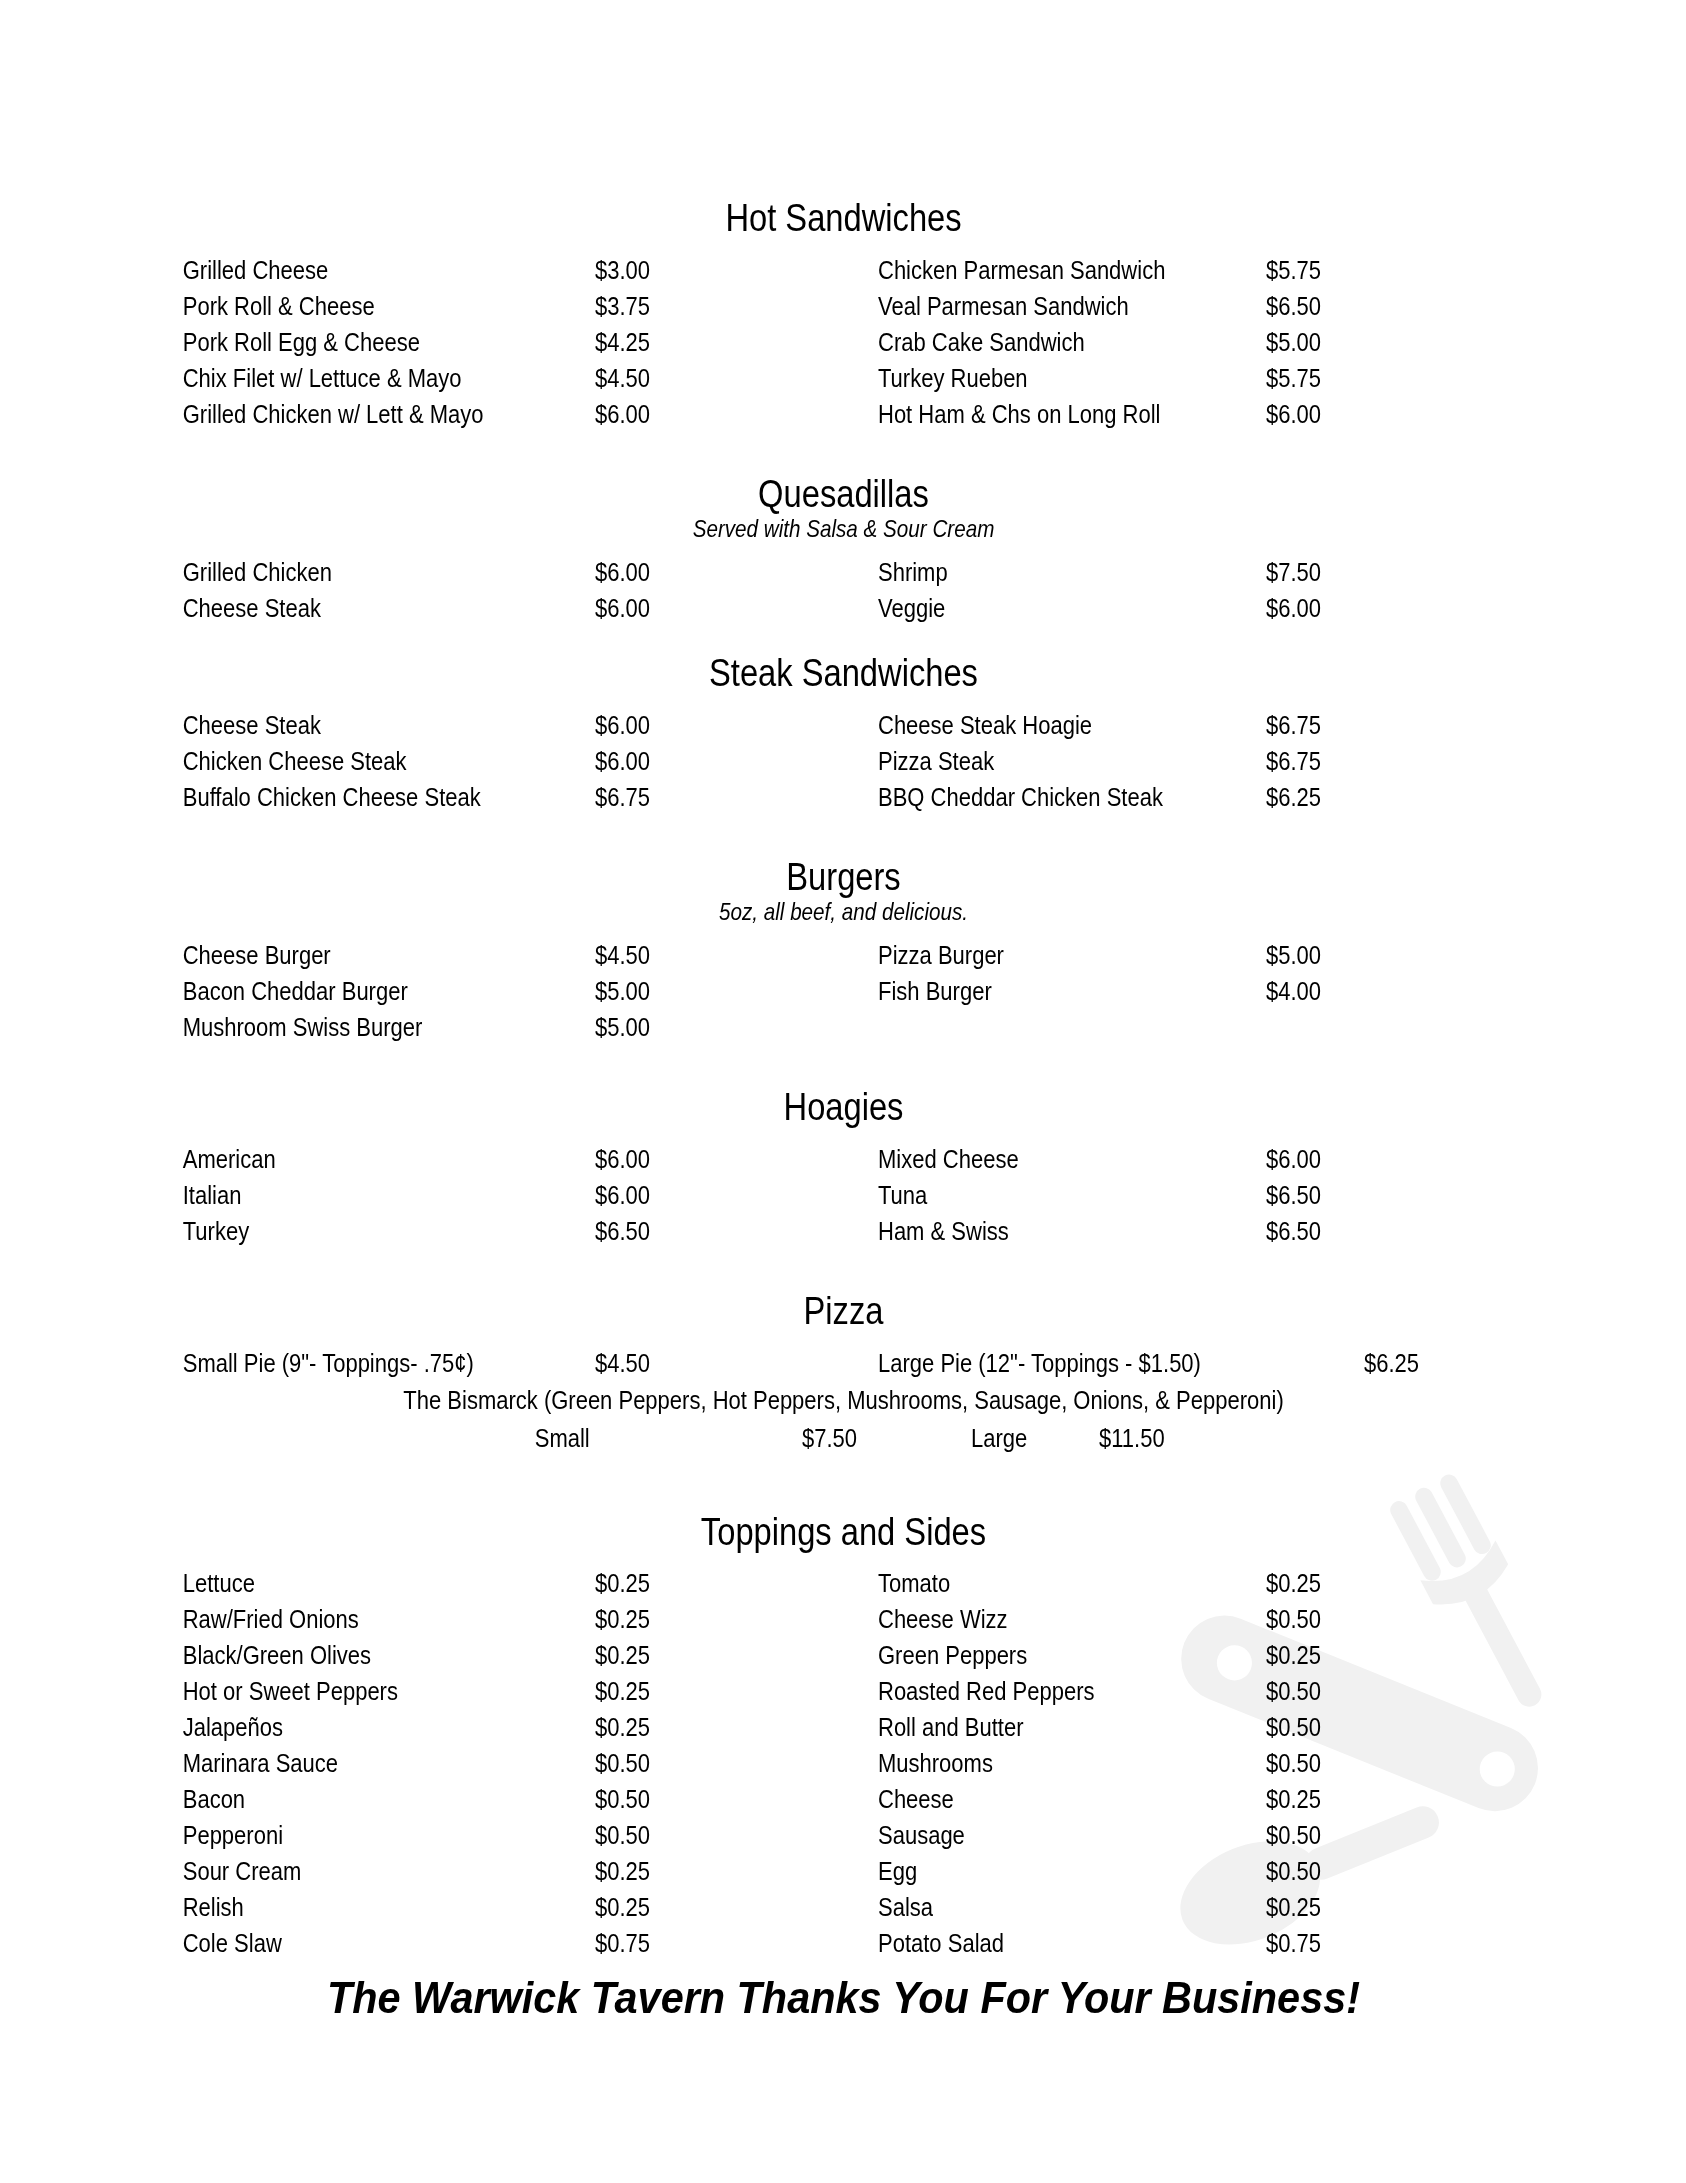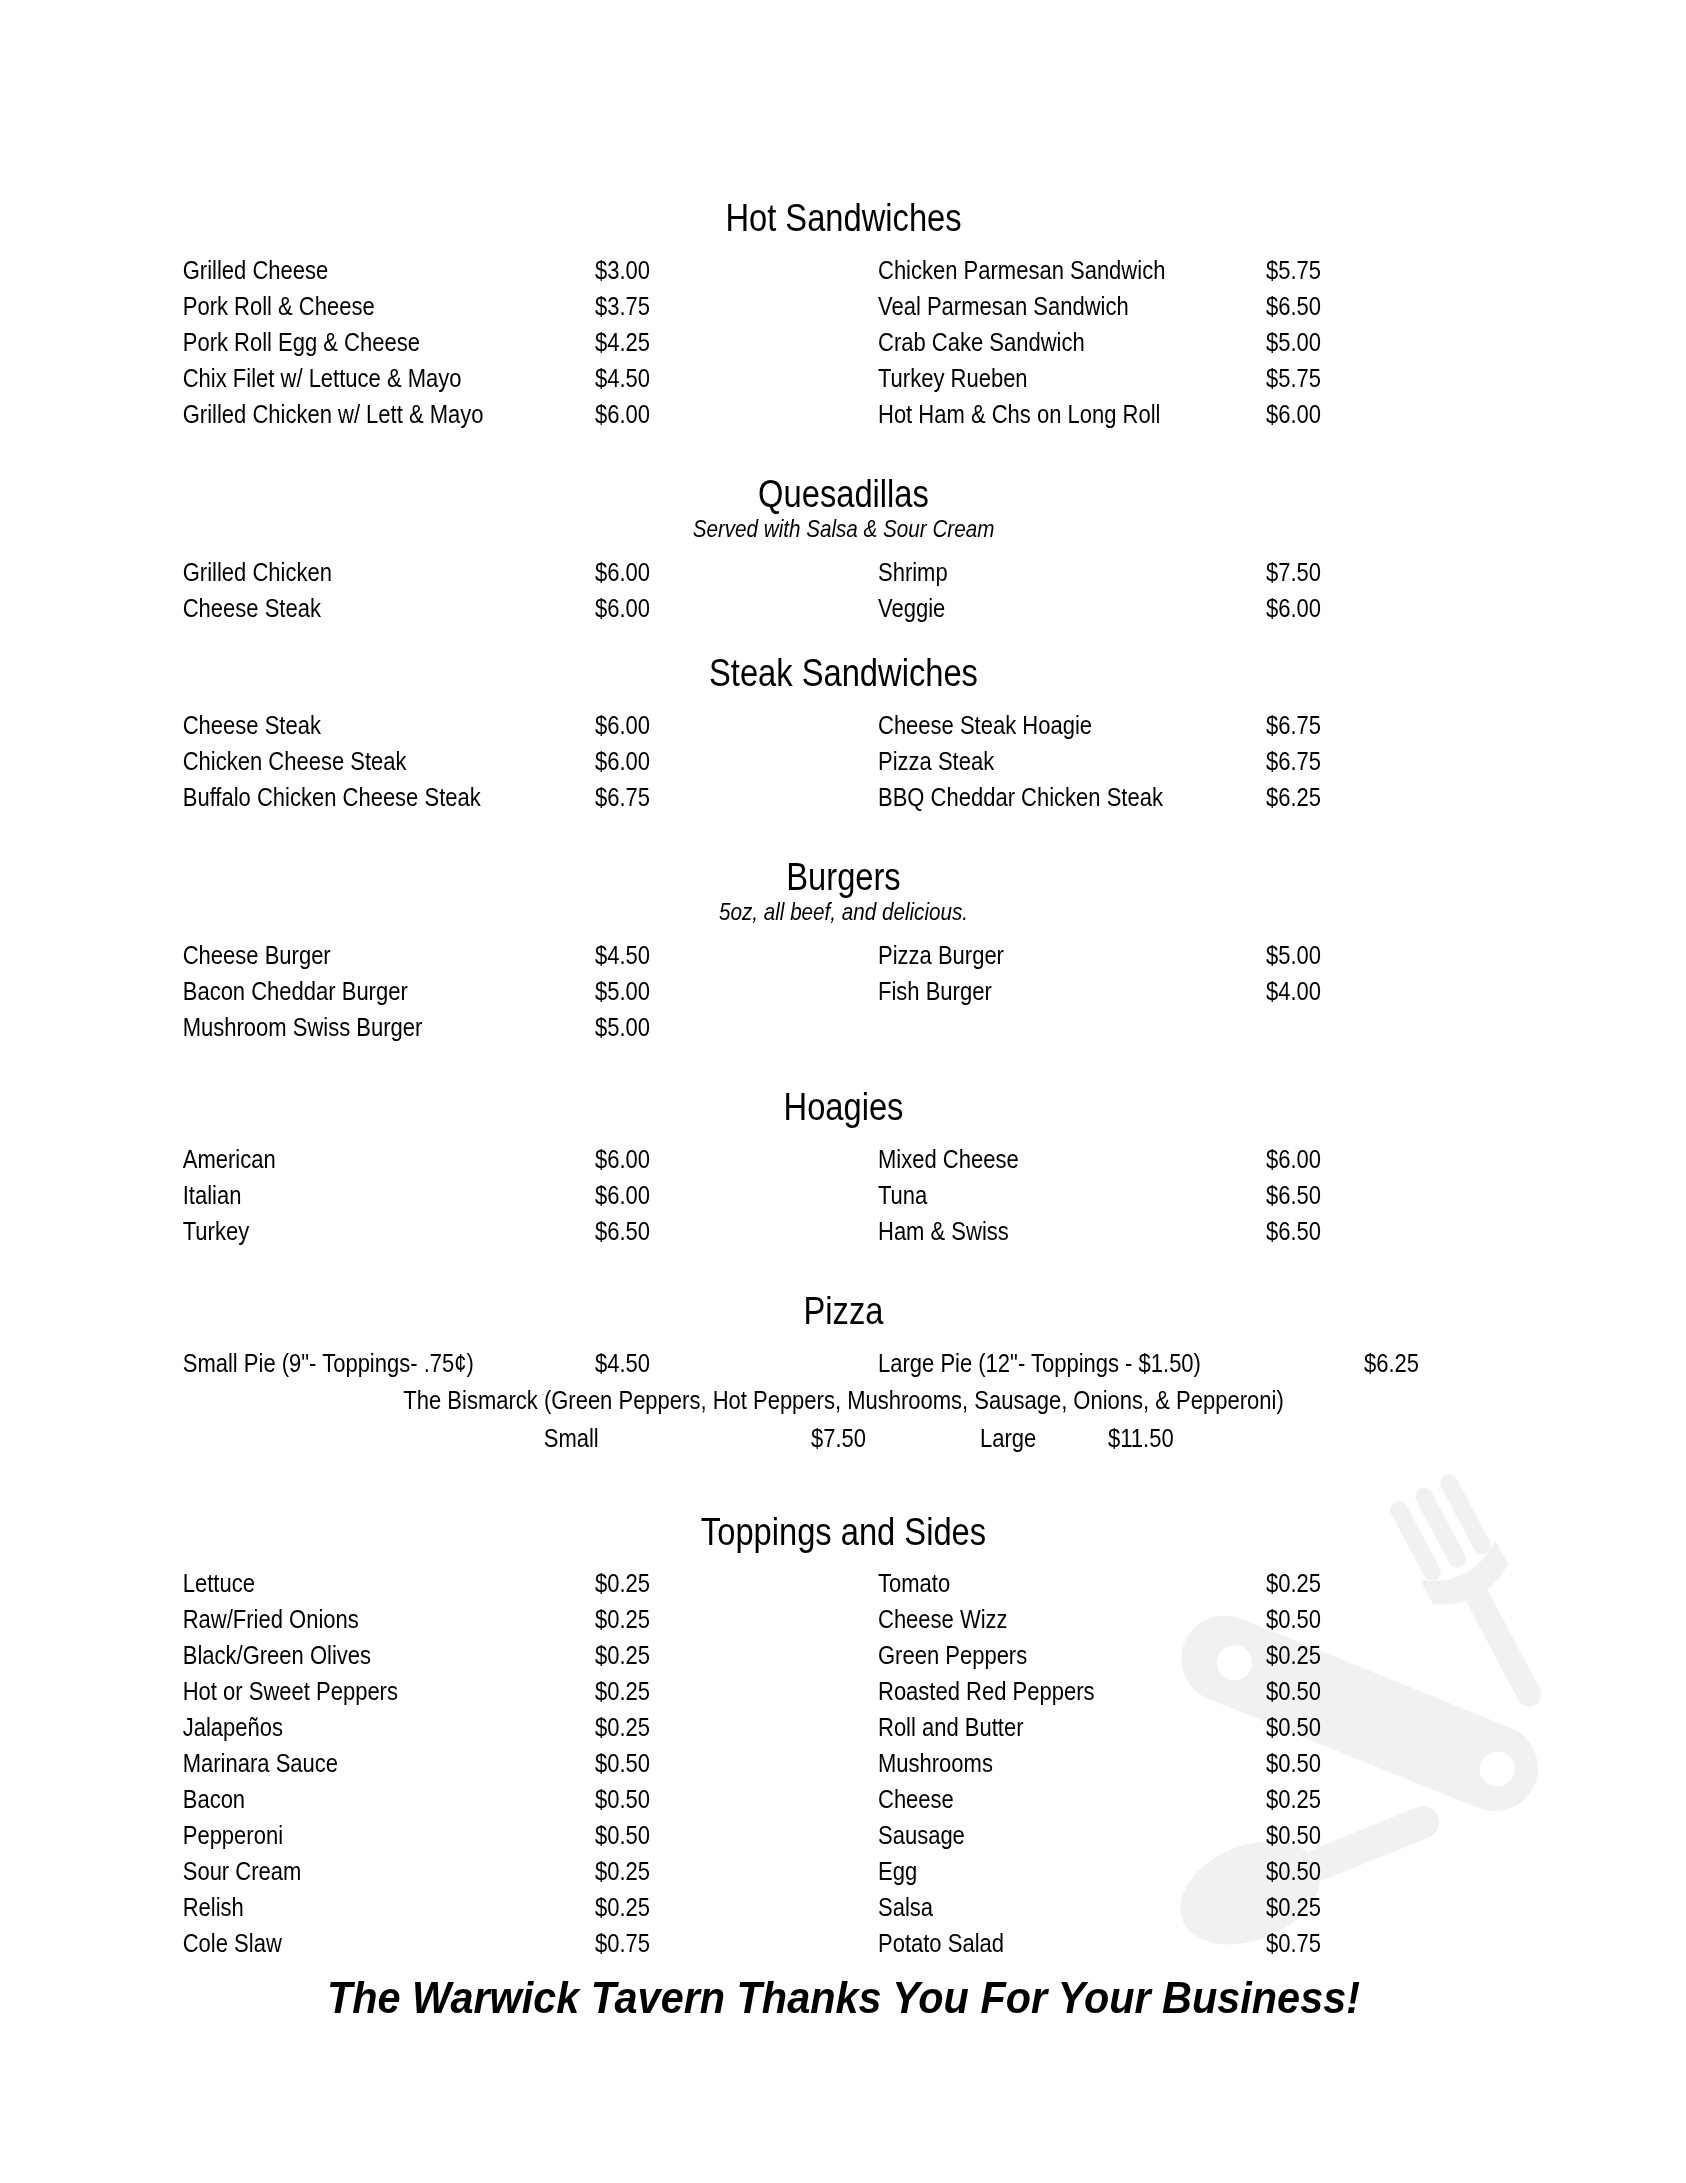--- a/index.html
+++ b/index.html
@@ -155,21 +155,20 @@
     font-size: 25px;
     line-height: 38px;
     white-space: nowrap;
     transform: scaleX(0.88);
   }
   .pizza-sizes {
     display: flex;
     font-size: 25px;
     line-height: 38px;
     white-space: nowrap;
-    margin-left: 9px;
   }
   .pz-sz-1 { padding-left: 594px; width: 196px; transform-origin:left center; transform: scaleX(0.88); }
   .pz-sz-2 { width: 169px; transform-origin:left center; transform: scaleX(0.88); }
   .pz-sz-3 { width: 128px; transform-origin:left center; transform: scaleX(0.88); }
   .pz-sz-4 { width: 169px; transform-origin:left center; transform: scaleX(0.88); }
 
   .footer-thanks {
     text-align: center;
     font-style: italic;
     font-weight: 700;

